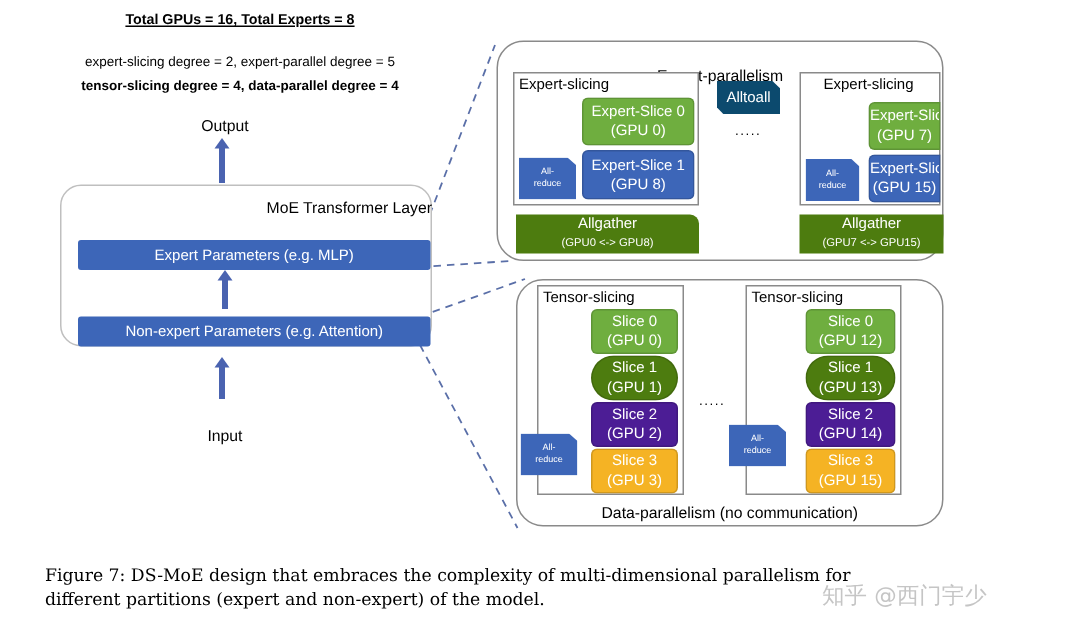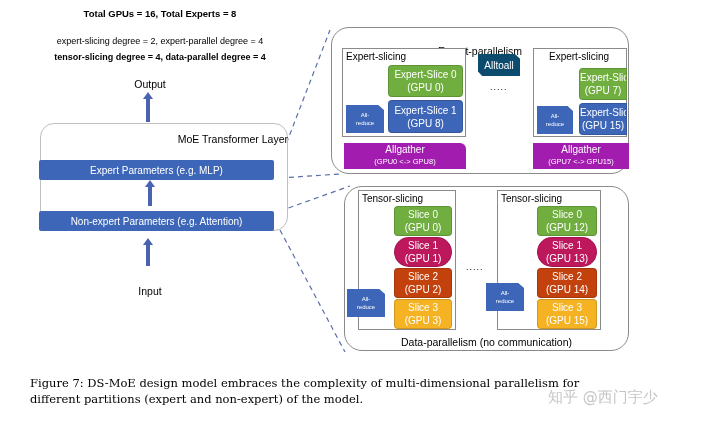--- a/index.html
+++ b/index.html
@@ -1,37 +1,37 @@
 <!DOCTYPE html>
 <html><head>
 <meta charset="utf-8">
 <style>
   * { box-sizing: border-box; margin: 0; padding: 0; }
   html, body { width: 720px; height: 423px; background: #ffffff; overflow: hidden; }
   body { position: relative; font-family: "Liberation Sans", sans-serif; color: #000; }
   .abs { position: absolute; }
-  .hdr-title { left: 0; width: 320px; top: 8px; text-align: center; font-size: 9.5px; font-weight: bold; }
+  .hdr-title { left: 0; width: 320px; top: 8px; text-align: center; font-size: 9.5px; font-weight: bold; text-decoration: underline; }
   .hdr-line { left: 0; width: 320px; text-align: center; font-size: 9px; }
   .lbl { font-size: 10.5px; text-align: center; }
   .arrow { position: absolute; width: 4px; background: #4a63b0; }
   .arrow::before { content: ""; position: absolute; left: -3px; top: -6px; border-left: 5px solid transparent; border-right: 5px solid transparent; border-bottom: 7px solid #4a63b0; }
   .layer-box { left: 40px; top: 123px; width: 248px; height: 108px; border: 1.2px solid #bfbfbf; border-radius: 14px; background: #fff; }
   .layer-title { left: 40px; width: 248px; top: 133px; text-align: right; font-size: 10.5px; }
-  .param-bar { left: 39px; width: 235px; height: 20px; background: #3d66b8; color: #fff; font-size: 10px; display: flex; align-items: center; justify-content: center; border-radius: 2px; }
+  .param-bar { left: 52px; width: 235px; height: 20px; background: #3d66b8; color: #fff; font-size: 10px; display: flex; align-items: center; justify-content: center; border-radius: 2px; }
   .group-box { border: 1.2px solid #8a8a8a; border-radius: 18px; background: #fff; }
   .inner-box { border: 1px solid #8a8a8a; background: #fff; }
   .inner-title { font-size: 10px; }
   .chip { color: #fff; font-size: 10px; line-height: 13px; display: flex; flex-direction: column; align-items: center; justify-content: center; border-radius: 4px; border: 1px solid rgba(0,0,0,0.15); }
   .chip .c2 { font-size: 10px; }
   .green { background: #6fae3f; justify-content: center; }
   .blue  { background: #3d66b8; }
-  .lblue { background: #be185d; border-radius: 15px; }
-  .orange{ background: #c2410c; }
+  .lblue { background: #4d7c0f; border-radius: 15px; }
+  .orange{ background: #4c1d95; }
   .yellow{ background: #f5b324; }
-  .purple{ background: #a21caf; color: #fff; font-size: 10px; display: flex; flex-direction: column; align-items: center; justify-content: center; line-height: 12px; }
+  .purple{ background: #4d7c0f; color: #fff; font-size: 10px; display: flex; flex-direction: column; align-items: center; justify-content: center; line-height: 12px; }
   .purple .sub { font-size: 7.5px; }
   .allreduce { background: #3d66b8; color: #fff; font-size: 6px; line-height: 8px; display: flex; flex-direction: column; align-items: center; justify-content: center; clip-path: polygon(0 0, 85% 0, 100% 18%, 100% 100%, 0 100%); }
   .alltoall { background: #0c4a6e; color: #fff; font-size: 10px; display: flex; align-items: center; justify-content: center; clip-path: polygon(0 0, 88% 0, 100% 22%, 100% 100%, 10% 100%, 0 80%); }
   .dots { font-size: 9px; letter-spacing: 1px; }
   .caption { left: 30px; width: 660px; font-family: "DejaVu Serif", serif; font-size: 11.5px; line-height: 15px; }
   .watermark { left: 548px; top: 388px; font-size: 15px; color: rgba(150,150,150,0.55); font-family: "DejaVu Sans", sans-serif; }
   svg.overlay { position: absolute; left: 0; top: 0; }
 </style>
 </head>
 <body>
@@ -45,21 +45,21 @@
   </g>
   <g stroke="#2f4f9a" stroke-width="2.2" fill="none">
     <path d="M393,84 C375,86 362,92 361,104"></path>
     <path d="M582,84 C565,86 555,92 555,105"></path>
     <path d="M393,228 C378,232 368,255 370,300 M368,297 C370,310 380,312 392,314"></path>
     <path d="M536,228 C522,232 512,255 514,290 M512,297 C515,310 525,312 536,314"></path>
   </g>
 </svg>
 
 <div class="abs hdr-title">Total GPUs = 16, Total Experts = 8</div>
-<div class="abs hdr-line" style="top:36px;">expert-slicing degree = 2, expert-parallel degree = 4</div>
+<div class="abs hdr-line" style="top:36px;">expert-slicing degree = 2, expert-parallel degree = 5</div>
 <div class="abs hdr-line" style="top:52px;font-weight:bold;">tensor-slicing degree = 4, data-parallel degree = 4</div>
 
 <div class="abs lbl" style="left:110px; width:80px; top:78px;text-align:center;">Output</div>
 <div class="arrow" style="left:146px; top:98px; height:24px;"></div>
 
 <div class="abs layer-box"></div>
 <div class="abs layer-title">MoE Transformer Layer</div>
 <div class="abs param-bar" style="top:160px;">Expert Parameters (e.g. MLP)</div>
 <div class="arrow" style="left:148px; top:186px; height:20px;"></div>
 <div class="abs param-bar" style="top:211px;">Non-expert Parameters (e.g. Attention)</div>
@@ -154,15 +154,15 @@
 </div>
 <div class="abs chip yellow" style="left:537px; top:299px; width:60px; height:30px;">
   <span>Slice 3</span>
   <span class="c2">(GPU 15)</span>
 </div>
 <div class="abs allreduce" style="left:486px; top:283px; width:38px; height:28px;">
   <span>All-</span>
   <span>reduce</span>
 </div>
 
-<div class="abs caption" style="top:376px;">Figure 7: DS-MoE design model embraces the complexity of multi-dimensional parallelism for</div>
+<div class="abs caption" style="top:376px;">Figure 7: DS-MoE design that embraces the complexity of multi-dimensional parallelism for</div>
 <div class="abs caption" style="top:392px;">different partitions (expert and non-expert) of the model.</div>
 <div class="abs watermark">知乎 @西门宇少</div>
 
 </body></html>

